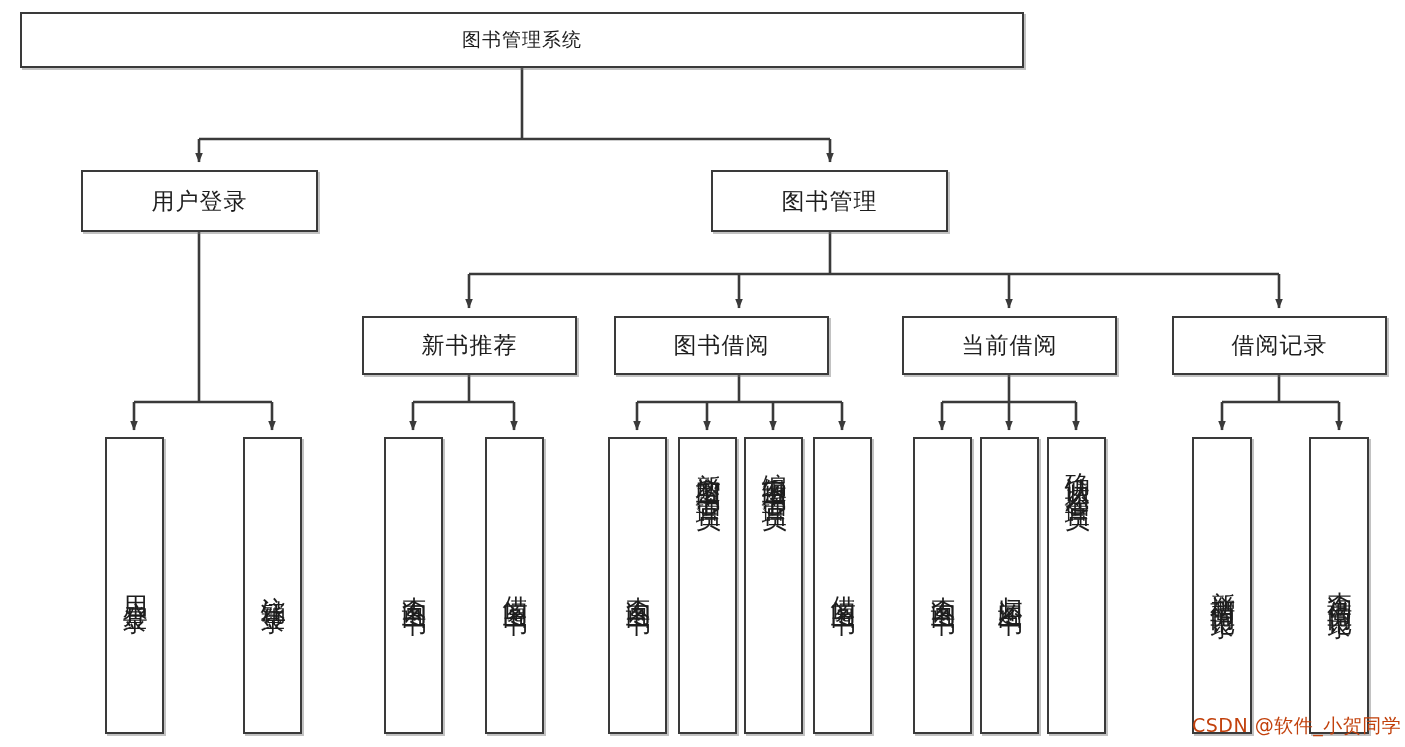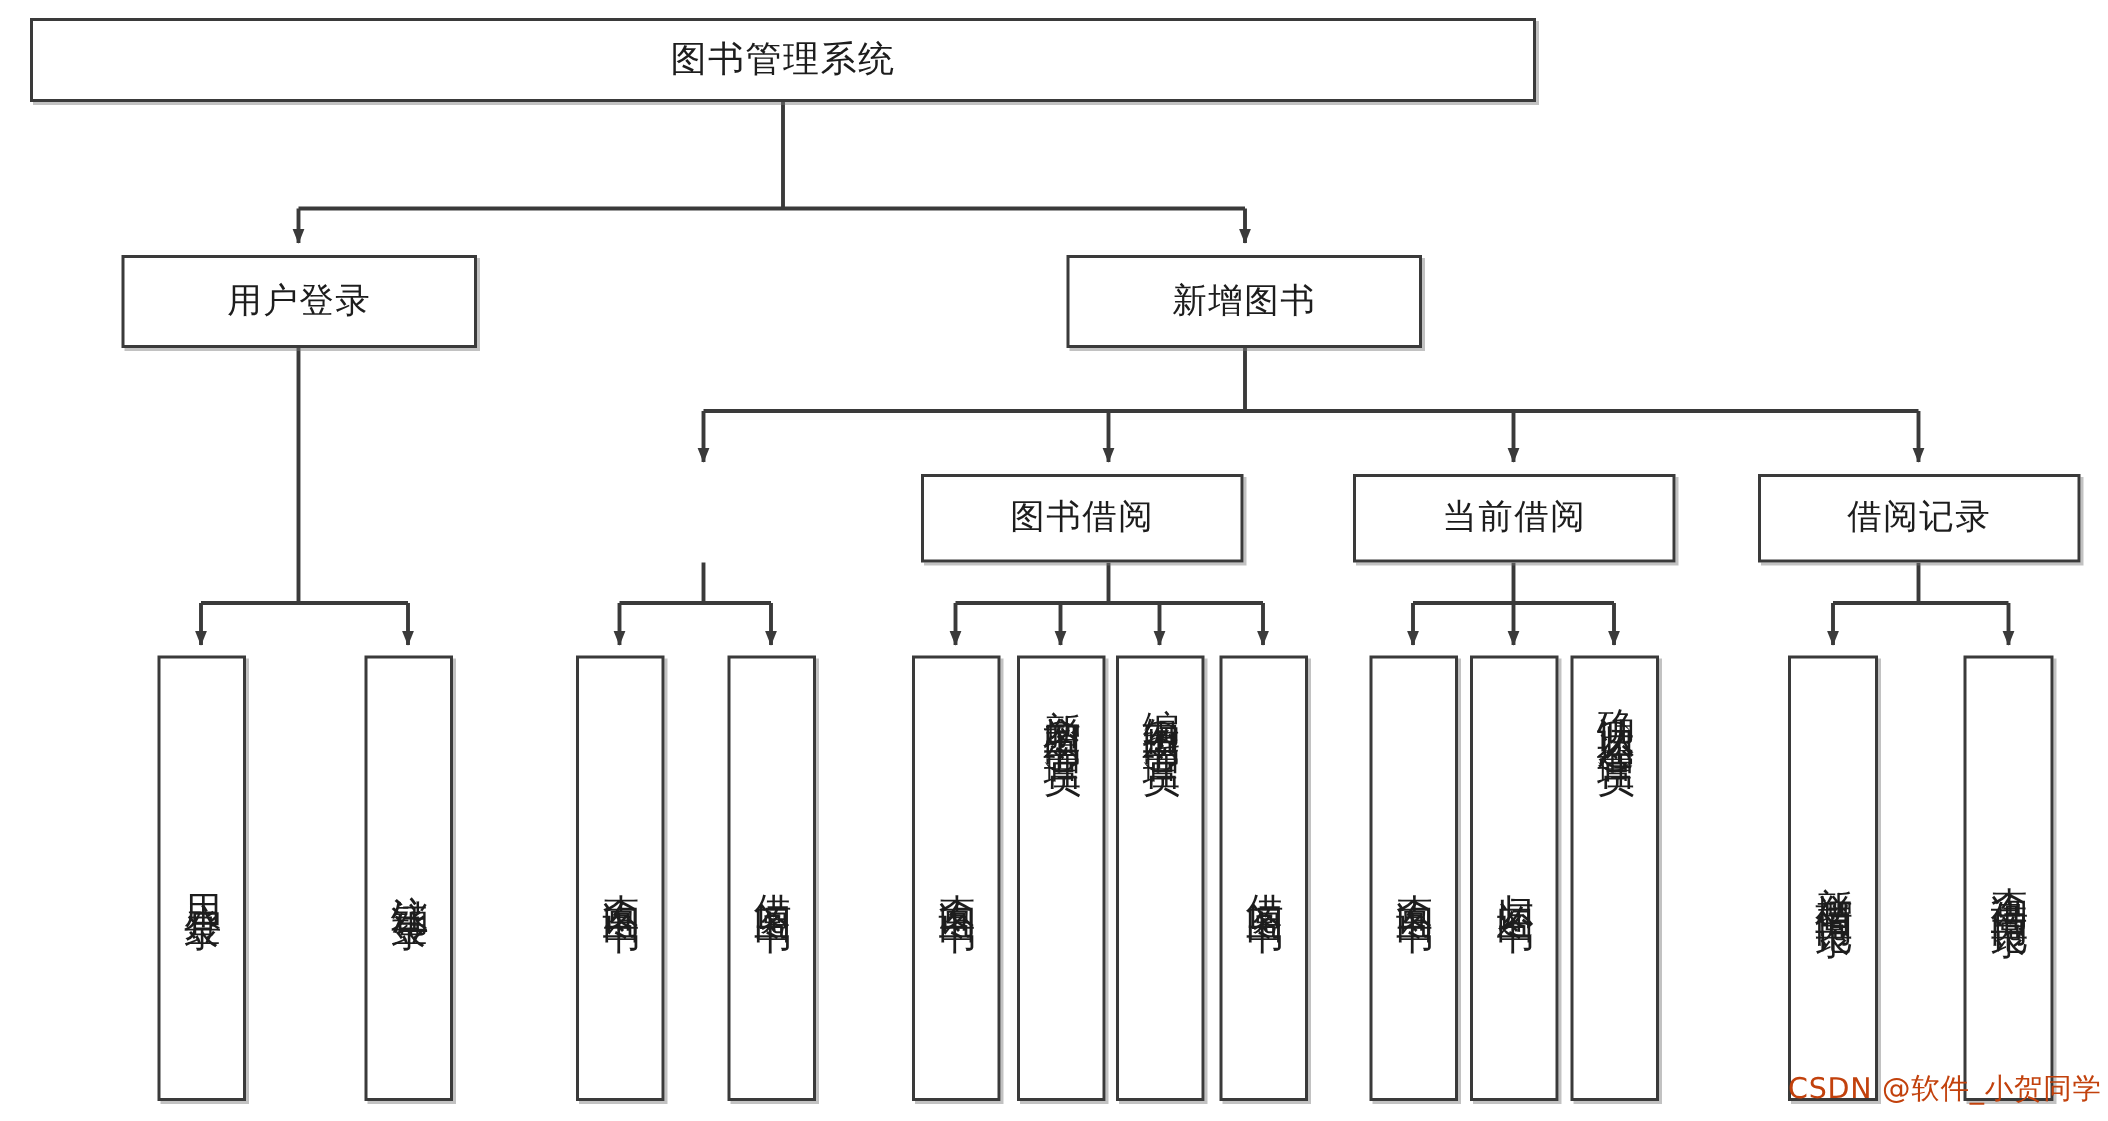--- a/index.html
+++ b/index.html
@@ -37,21 +37,21 @@
     justify-content: center;
     color: #1d1d1d;
   }
   .node-label {
     font-size: 23px;
     line-height: 1.15;
     letter-spacing: 1px;
     white-space: nowrap;
     color: #1d1d1d;
   }
-  .node.root .node-label { font-size: 24px; }
+  .node.root .node-label { font-size: 19px; }
   .node.vert {
     align-items: flex-start;
     justify-content: center;
     padding-top: 14px;
   }
   .node.vert .node-label {
     writing-mode: vertical-rl;
     text-orientation: upright;
     font-size: 25px;
     line-height: 1.05;
@@ -127,23 +127,26 @@
   </svg>
 
   <div class="node root" style="left:20px; top:12px; width:1004px; height:56px;">
     <span class="node-label">图书管理系统</span>
   </div>
 
   <div class="node" style="left:81px; top:170px; width:237px; height:62px;">
     <span class="node-label">用户登录</span>
   </div>
   <div class="node" style="left:711px; top:170px; width:237px; height:62px;">
-    <span class="node-label">新增图书</span>
-  </div>
-
+    <span class="node-label">图书管理</span>
+  </div>
+
+  <div class="node" style="left:362px; top:316px; width:215px; height:59px;">
+    <span class="node-label">新书推荐</span>
+  </div>
   <div class="node" style="left:614px; top:316px; width:215px; height:59px;">
     <span class="node-label">图书借阅</span>
   </div>
   <div class="node" style="left:902px; top:316px; width:215px; height:59px;">
     <span class="node-label">当前借阅</span>
   </div>
   <div class="node" style="left:1172px; top:316px; width:215px; height:59px;">
     <span class="node-label">借阅记录</span>
   </div>
 

